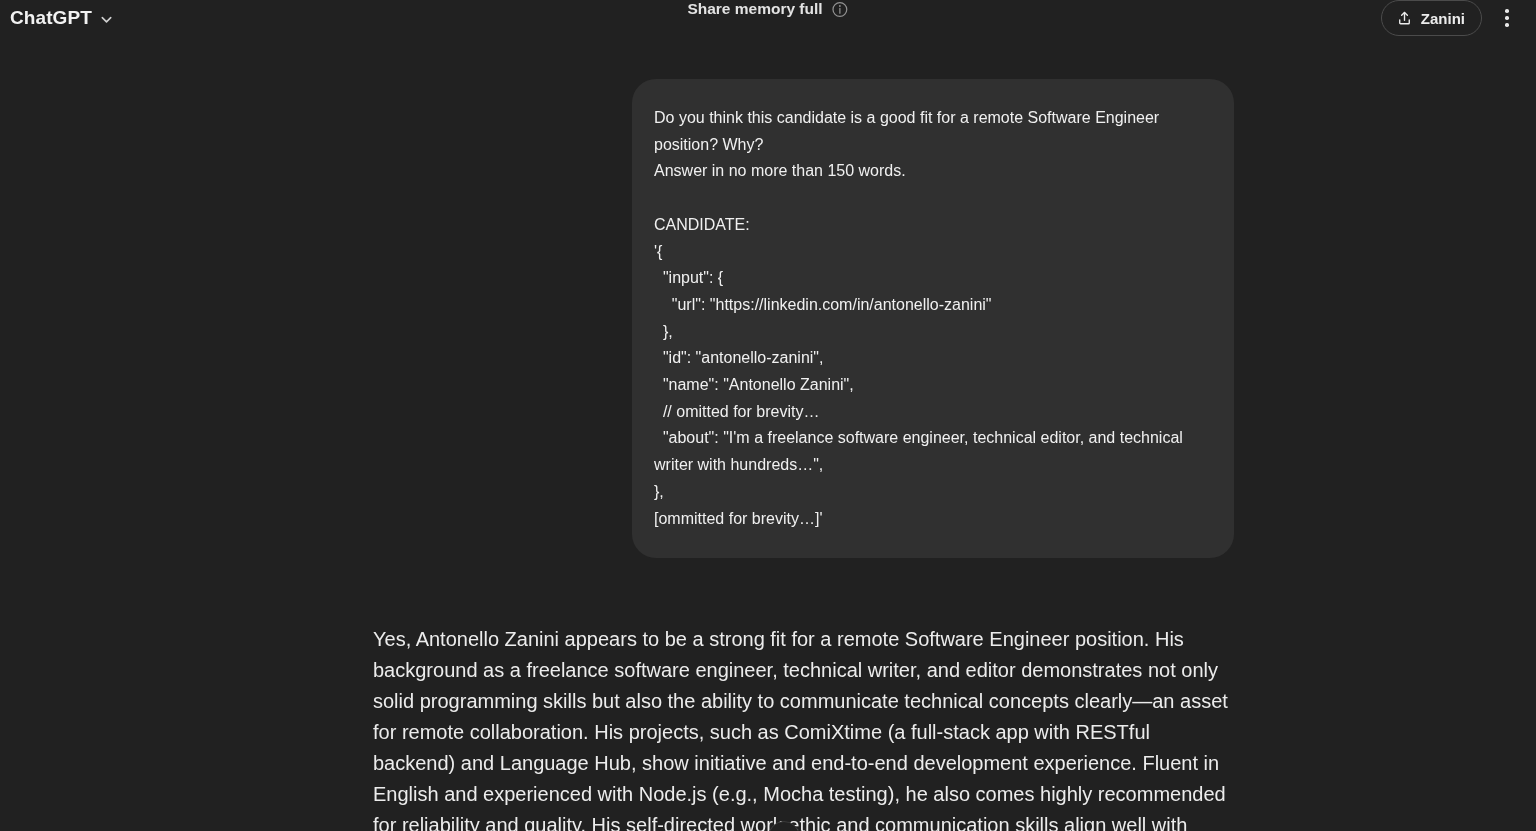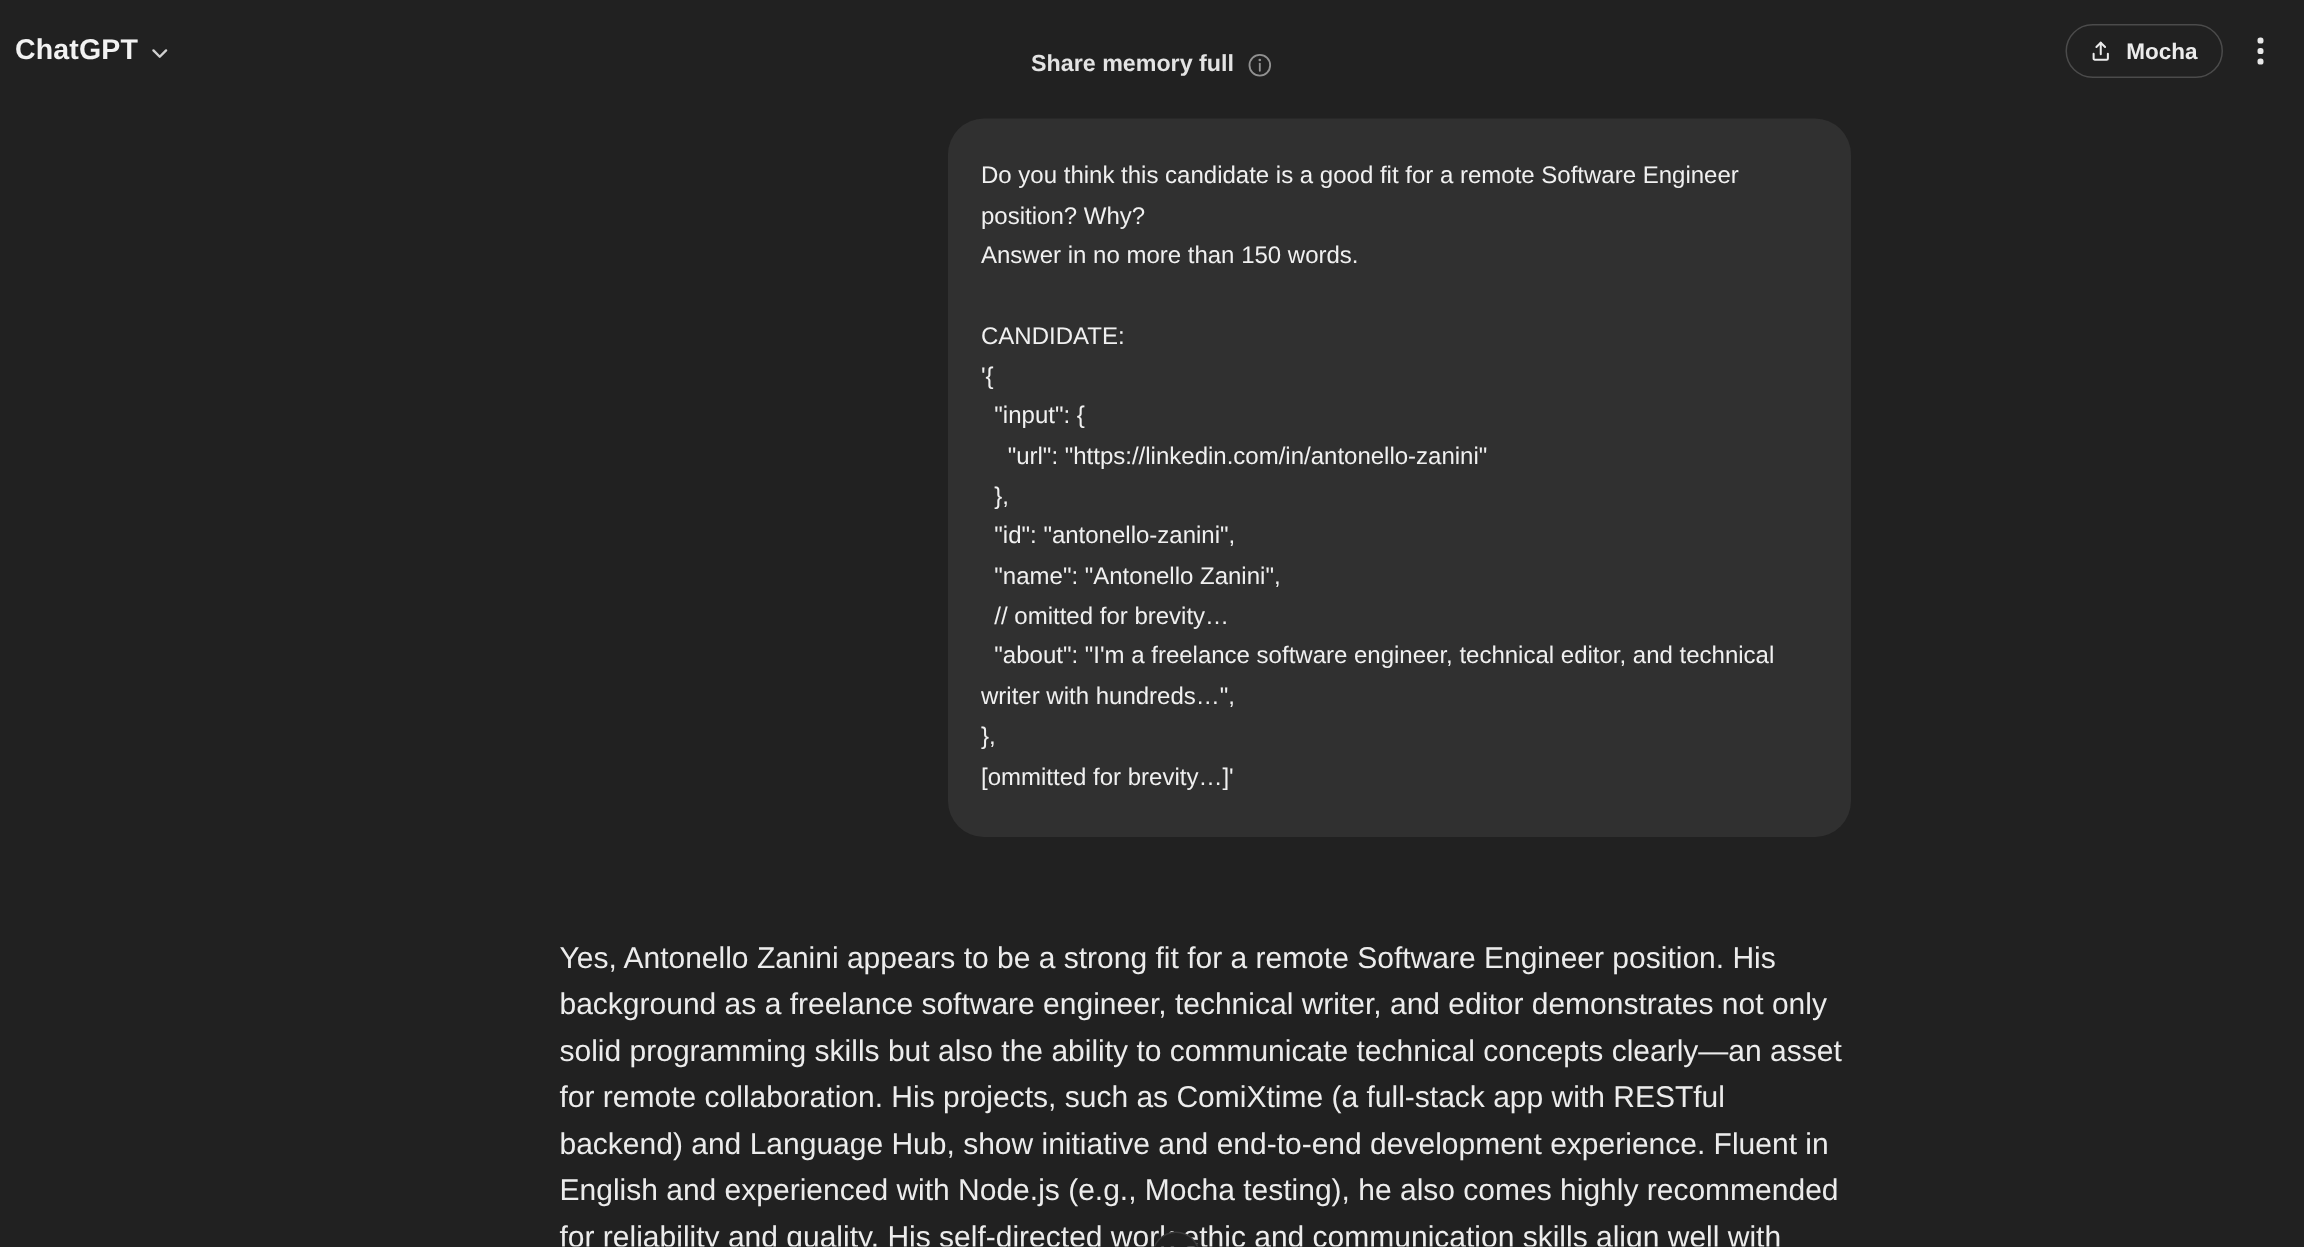--- a/index.html
+++ b/index.html
@@ -24,21 +24,21 @@
     overflow: hidden;
   }
 
   
   .header {
     position: absolute;
     top: 0; left: 0;
     width: 1536px;
     height: 52px;
     display: flex;
-    align-items: flex-end;
+    align-items: flex-start;
     background: #212121;
     z-index: 10;
   }
 
   .header-left {
     display: flex;
     align-items: center;
     gap: 7px;
     padding-left: 10px;
     height: 36px;
@@ -214,21 +214,21 @@
 
     <div class="header-right">
       <button class="share-button">
         <span class="share-icon">
           <svg viewBox="0 0 20 20" width="17" height="17" fill="none" aria-hidden="true">
             <path d="M10 3 L10 12" stroke="#ececec" stroke-width="1.6" stroke-linecap="round"></path>
             <path d="M6.6 6.3 L10 2.9 L13.4 6.3" stroke="#ececec" stroke-width="1.6" stroke-linecap="round" stroke-linejoin="round"></path>
             <path d="M4.4 11.6 V15.2 A1 1 0 0 0 5.4 16.2 H14.6 A1 1 0 0 0 15.6 15.2 V11.6" stroke="#ececec" stroke-width="1.6" stroke-linecap="round" stroke-linejoin="round"></path>
           </svg>
         </span>
-        <span>Mocha</span>
+        <span>Zanini</span>
       </button>
 
       <button class="more-button">
         <span class="dots">
           <i></i>
             <i></i>
             <i></i>
         </span>
       </button>
     </div>

